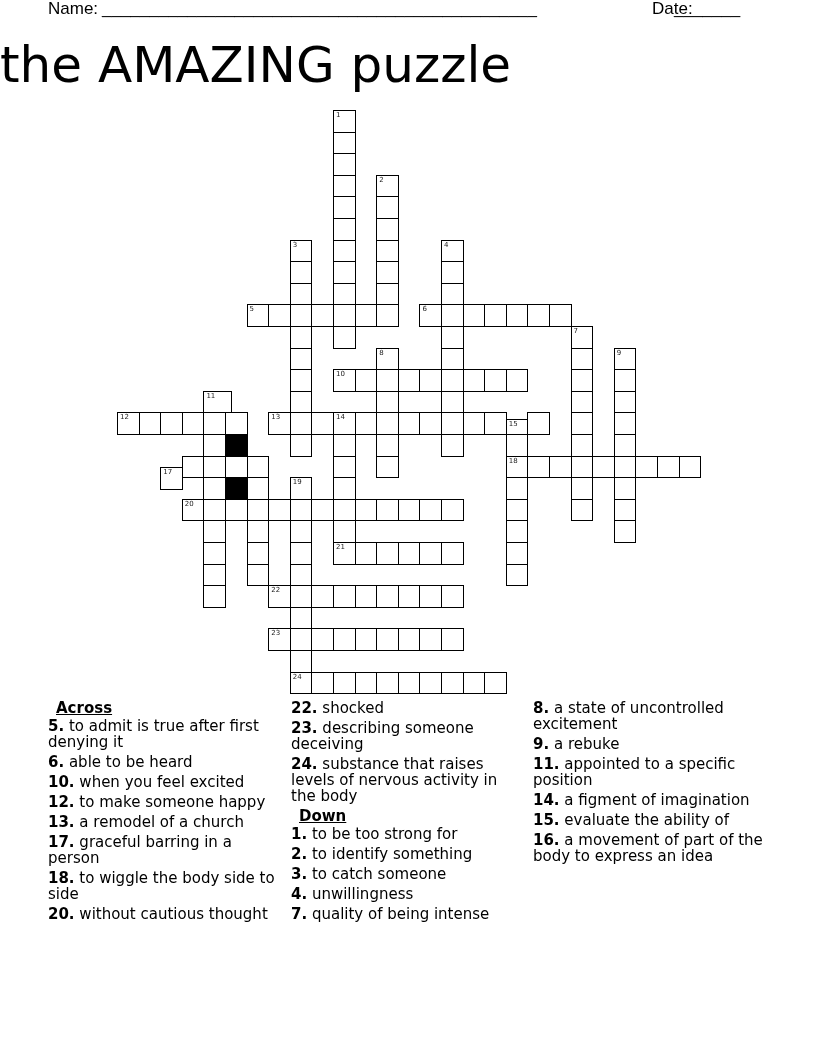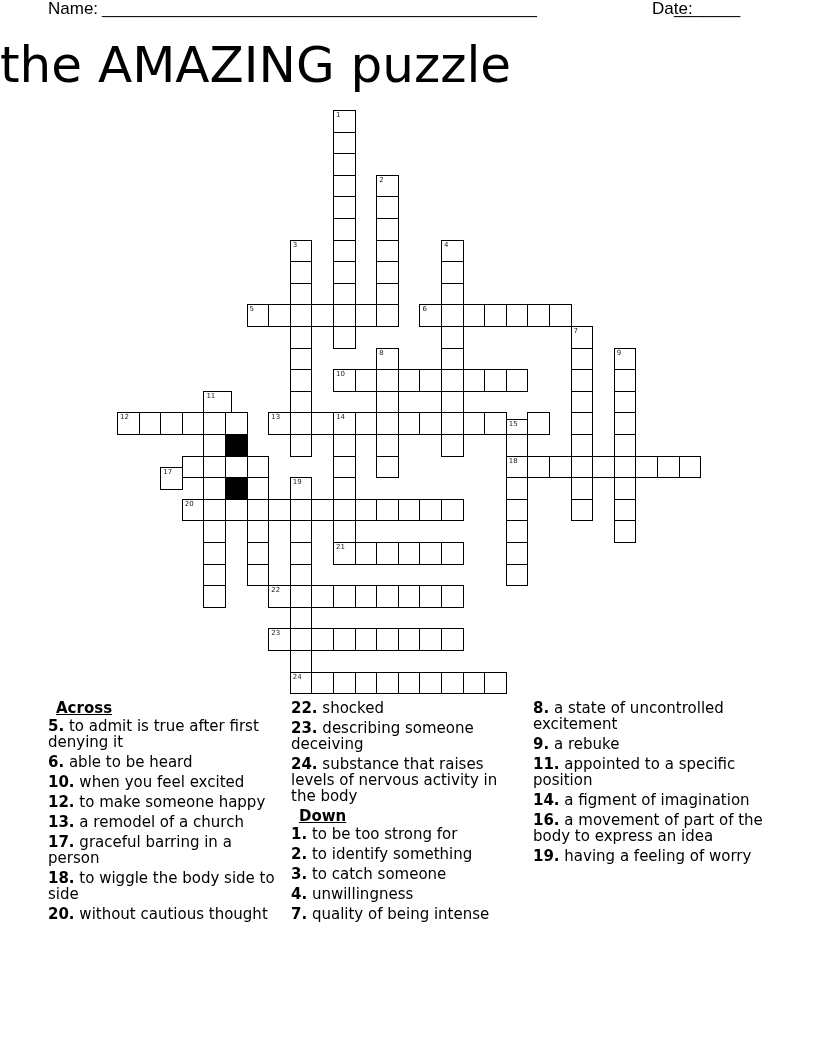--- a/index.html
+++ b/index.html
@@ -291,15 +291,15 @@
   <div class="clue"><b>3.</b> <span>to catch someone</span></div>
   <div class="clue"><b>4.</b> <span>unwillingness</span></div>
   <div class="clue"><b>7.</b> <span>quality of being intense</span></div>
 </div>
 
 <div class="clues col3">
   <div class="clue"><b>8.</b> <span>a state of uncontrolled excitement</span></div>
   <div class="clue"><b>9.</b> <span>a rebuke</span></div>
   <div class="clue"><b>11.</b> <span>appointed to a specific position</span></div>
   <div class="clue"><b>14.</b> <span>a figment of imagination</span></div>
+  <div class="clue"><b>15.</b> <span>evaluate the ability of</span></div>
   <div class="clue"><b>16.</b> <span>a movement of part of the body to express an idea</span></div>
-  <div class="clue"><b>19.</b> <span>having a feeling of worry</span></div>
 </div>
 
 </body></html>

